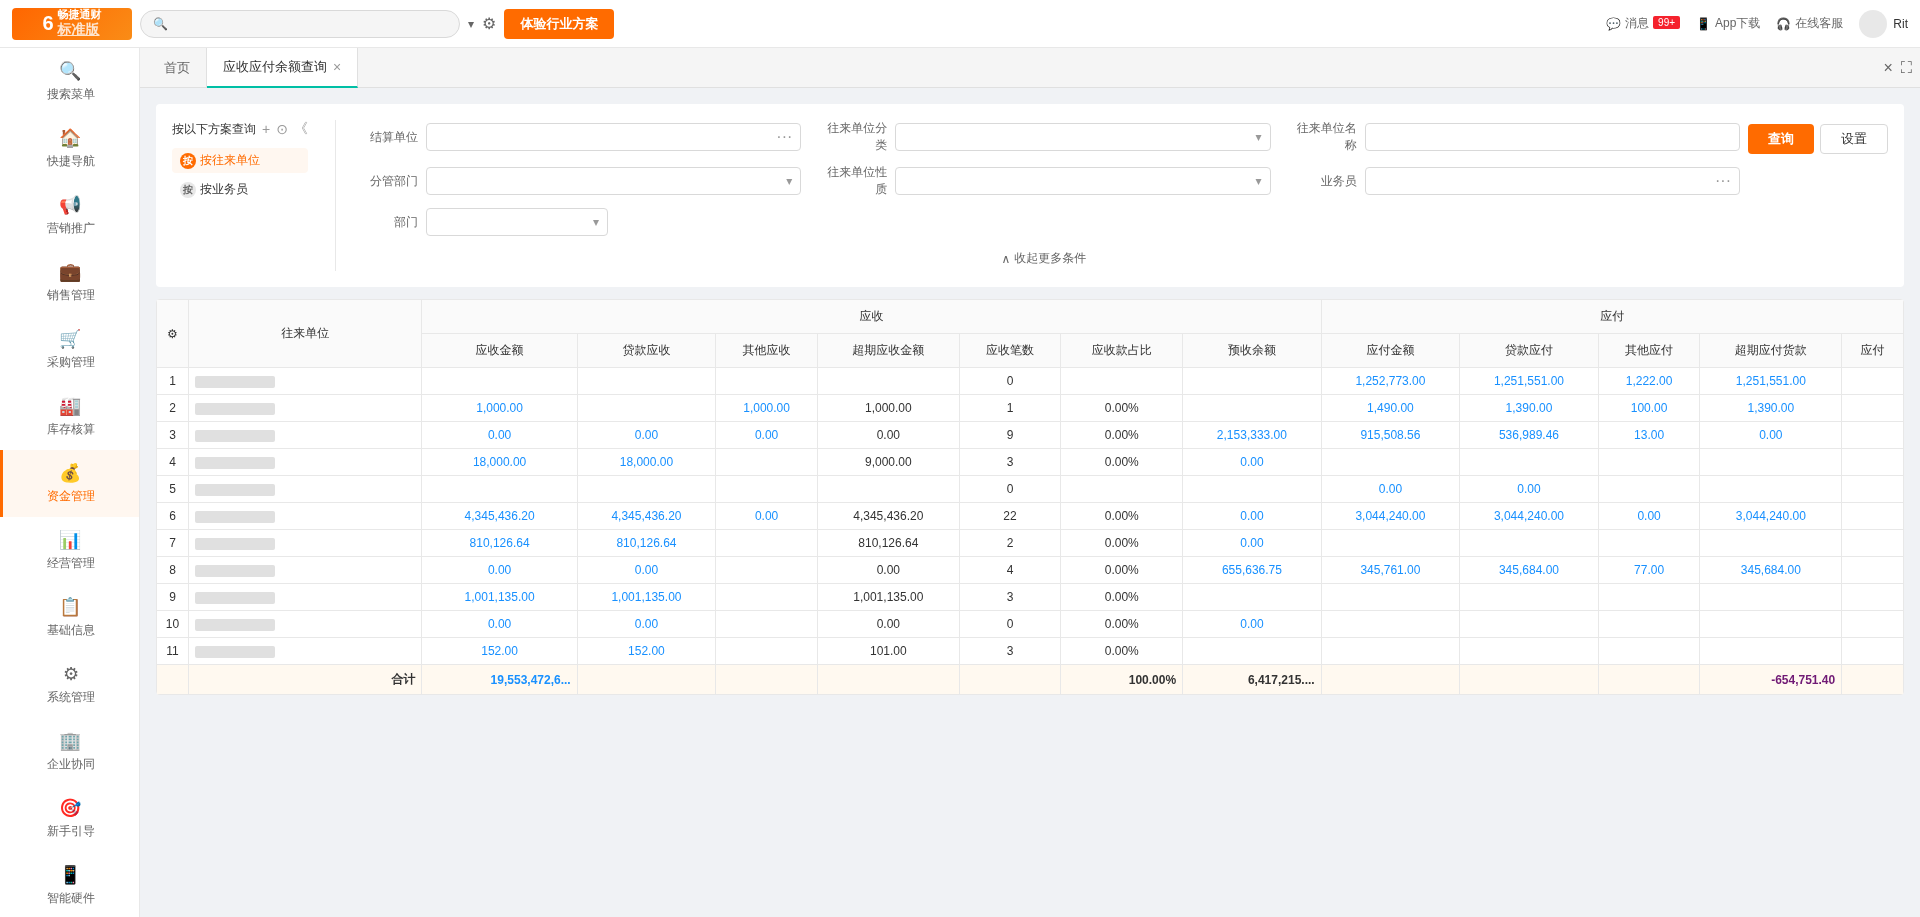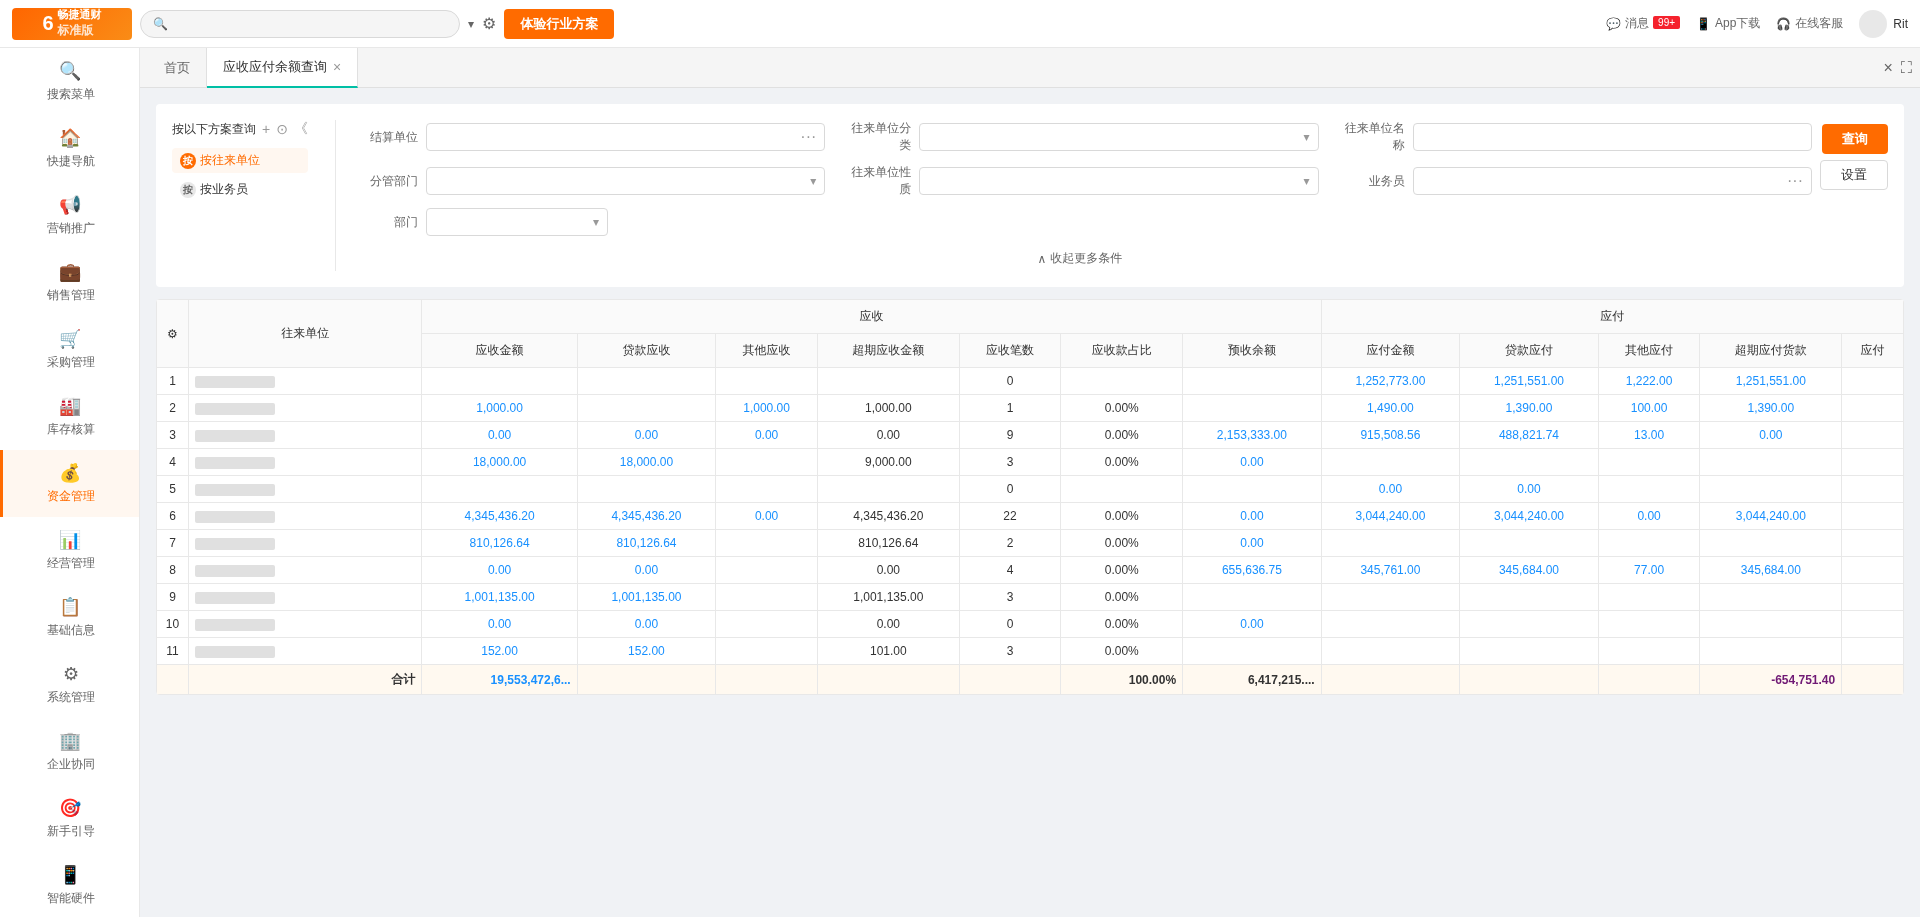--- a/index.html
+++ b/index.html
@@ -59,21 +59,21 @@
     .search-method-item.active { color: #ff6b00; background: #fff7f0; }
     .search-method-icon { width: 16px; height: 16px; border-radius: 50%; display: flex; align-items: center; justify-content: center; font-size: 10px; font-weight: bold; }
     .search-method-icon.orange { background: #ff6b00; color: #fff; }
     .search-method-icon.gray { background: #e8e8e8; color: #666; }
     .collapse-btn { display: flex; align-items: center; gap: 4px; color: #666; cursor: pointer; font-size: 12px; text-align: center; }
     .collapse-row { display: flex; justify-content: center; padding: 4px 0; }
 
     
     .query-btn { background: #ff6b00; color: #fff; border: none; border-radius: 4px; padding: 6px 20px; cursor: pointer; font-size: 13px; font-weight: bold; }
     .settings-btn { border: 1px solid #d9d9d9; background: #fff; color: #333; border-radius: 4px; padding: 5px 20px; cursor: pointer; font-size: 13px; }
-    .btn-group { display: flex; flex-direction: column; gap: 6px; justify-content: flex-start; align-items: flex-end; }
+    .btn-group { display: flex; flex-direction: row; gap: 6px; justify-content: flex-start; align-items: flex-end; }
 
     
     .table-container { background: #fff; border-radius: 4px; overflow: auto; }
     .data-table { width: 100%; border-collapse: collapse; font-size: 12px; }
     .data-table th { background: #fafafa; border: 1px solid #e8e8e8; padding: 8px 6px; text-align: center; color: #333; font-weight: 500; white-space: nowrap; }
     .data-table td { border: 1px solid #e8e8e8; padding: 6px 6px; text-align: center; color: #333; white-space: nowrap; }
     .data-table .num-cell { color: #1890ff; cursor: pointer; }
     .data-table .settings-col { width: 32px; }
     .footer-row td { background: #fff9f0; font-weight: bold; color: #333; text-align: right; }
     .th-group { background: #e6f7f5; }
@@ -85,21 +85,21 @@
     ::-webkit-scrollbar-thumb { background: #ccc; border-radius: 3px; }
   </style>
 </head>
 <body>
 
 <div class="top-bar">
   <div class="top-bar-logo">
     <span style="font-size:20px;margin-right:4px;">6</span>
     <div>
       <div style="font-size:11px;line-height:1.2;">畅捷通财</div>
-      <div style="font-size:12px;opacity:0.8;">标准版</div>
+      <div style="font-size:14px;opacity:0.8;text-decoration:underline;">标准版</div>
     </div>
   </div>
 
   <div class="top-bar-search">
     <span>🔍</span>
     <span style="color:#bbb;font-size:12px;"></span>
   </div>
 
   <span class="top-bar-dropdown">▾</span>
   <span class="top-bar-gear">⚙</span>
@@ -364,21 +364,21 @@
                 <td>3</td>
                 <td style="text-align: left;"><span style="display:inline-block;width:80px;height:12px;background:#e0e0e0;border-radius:2px;vertical-align:middle;"></span></td>
                 <td class="num-cell">0.00</td>
                 <td class="num-cell">0.00</td>
                 <td class="num-cell">0.00</td>
                 <td>0.00</td>
                 <td>9</td>
                 <td>0.00%</td>
                 <td class="num-cell">2,153,333.00</td>
                 <td class="num-cell">915,508.56</td>
-                <td class="num-cell">488,821.74</td>
+                <td class="num-cell">536,989.46</td>
                 <td class="num-cell">13.00</td>
                 <td class="num-cell">0.00</td>
                 <td></td>
               </tr>
               <tr>
                 <td>4</td>
                 <td style="text-align: left;"><span style="display:inline-block;width:80px;height:12px;background:#e0e0e0;border-radius:2px;vertical-align:middle;"></span></td>
                 <td class="num-cell">18,000.00</td>
                 <td class="num-cell">18,000.00</td>
                 <td></td>

